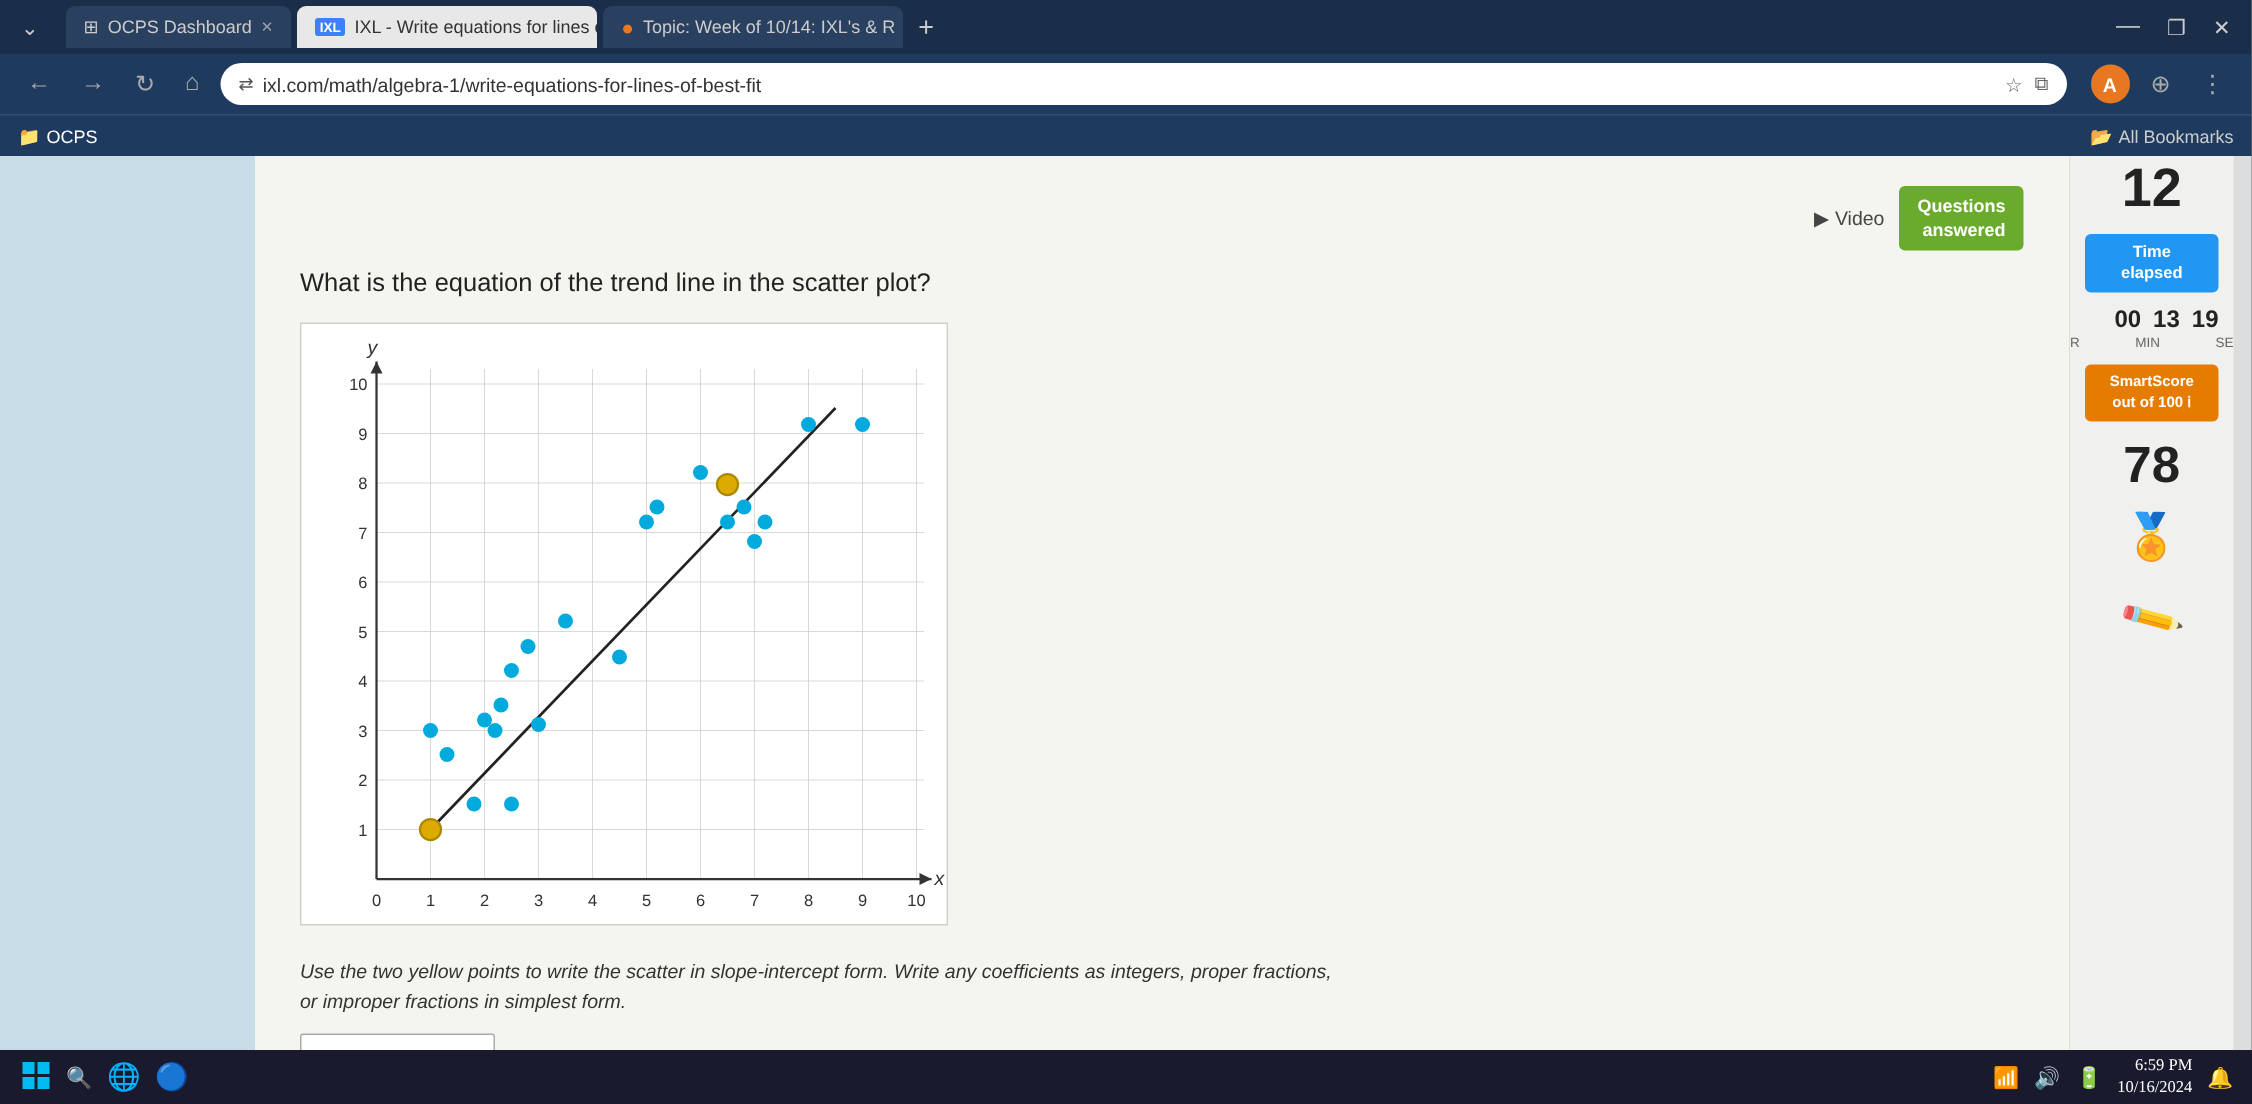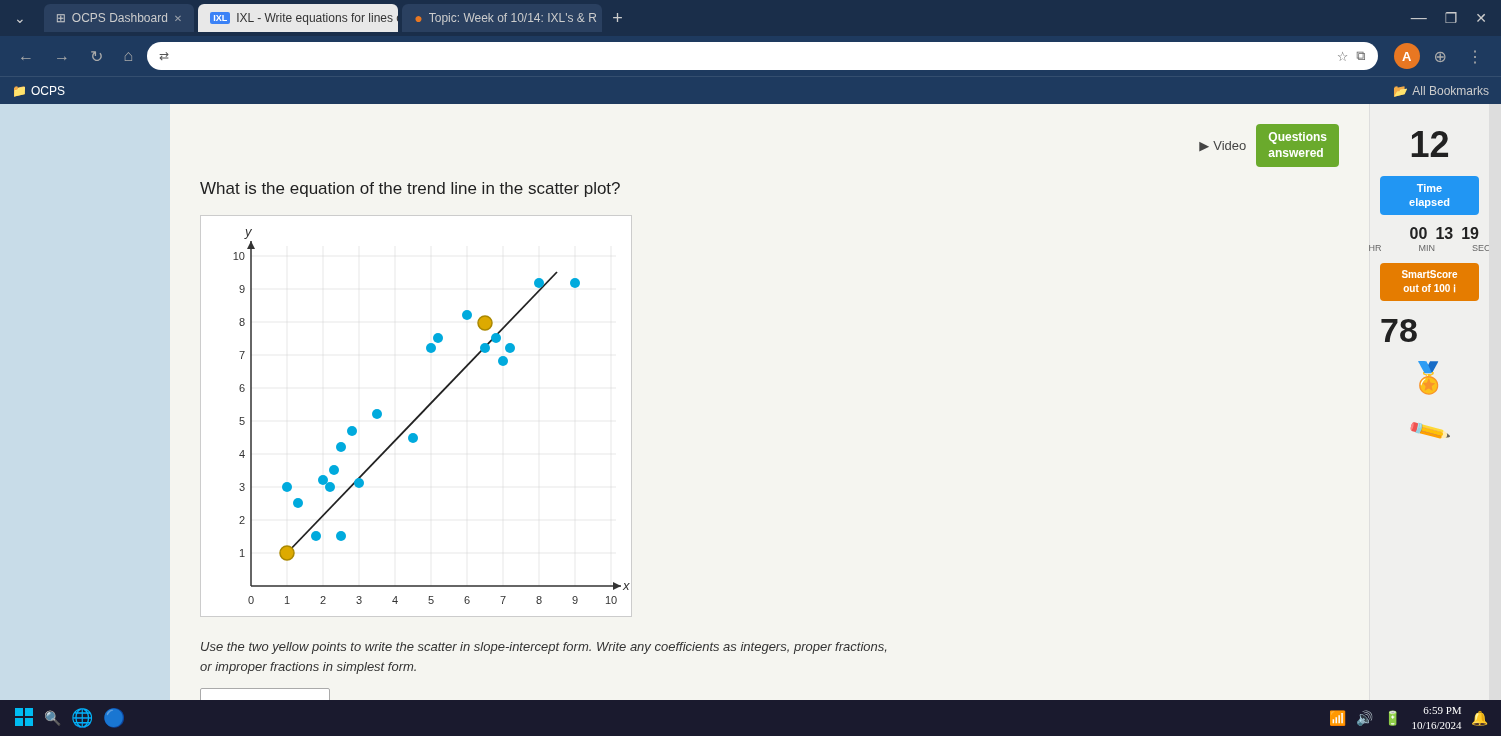--- a/index.html
+++ b/index.html
@@ -161,23 +161,23 @@
 
     .content-area {
       flex: 1;
       background: #f5f5f0;
       padding: 20px 30px;
       position: relative;
       overflow-y: auto;
     }
 
     .right-sidebar {
-      width: 120px;
+      width: 110px;
       background: #f0f0ee;
-      padding: 20px 10px;
+      padding: 0 10px;
       display: flex;
       flex-direction: column;
       gap: 10px;
       border-left: 1px solid #ddd;
     }
 
     .scrollbar-area {
       width: 12px;
       background: #ddd;
     }
@@ -202,21 +202,21 @@
 
     .questions-btn {
       background: #6aaa2c;
       color: #fff;
       border: none;
       border-radius: 4px;
       padding: 6px 12px;
       font-size: 12px;
       font-weight: bold;
       cursor: pointer;
-      text-align: left;
+      text-align: right;
       line-height: 1.3;
     }
 
     .question-text {
       font-size: 17px;
       color: #222;
       margin-bottom: 16px;
       font-style: normal;
     }
 
@@ -297,20 +297,21 @@
       font-weight: bold;
       text-align: center;
       cursor: pointer;
       line-height: 1.4;
     }
 
     .smartscore-number {
       font-size: 34px;
       font-weight: bold;
       color: #222;
+      text-align: center;
     }
 
     .medal-icon {
       text-align: center;
       font-size: 30px;
     }
 
     .pencil-icon {
       text-align: center;
       font-size: 28px;
@@ -404,20 +405,21 @@
   </div>
 
   <div class="address-bar-row">
     <button class="nav-btn">←</button>
     <button class="nav-btn">→</button>
     <button class="nav-btn">↻</button>
     <button class="nav-btn">⌂</button>
 
     <div class="address-bar">
       <span style="color:#555; font-size:12px;">⇄</span>
+      <span>ixl.com/math/algebra-1/write-equations-for-lines-of-best-fit</span>
       <div class="address-bar-icons">
         <span style="color:#666;">☆</span>
         <span style="color:#666; font-size:13px;">⧉</span>
       </div>
     </div>
 
     <div style="display:flex; gap:8px; margin-left:8px;">
       <button class="nav-btn" style="background:#e87722; color:#fff; border-radius:50%; width:26px; height:26px; display:flex; align-items:center; justify-content:center; font-weight:bold; font-size:13px; border:none;">A</button>
       <button class="nav-btn">⊕</button>
       <button class="nav-btn">⋮</button>

